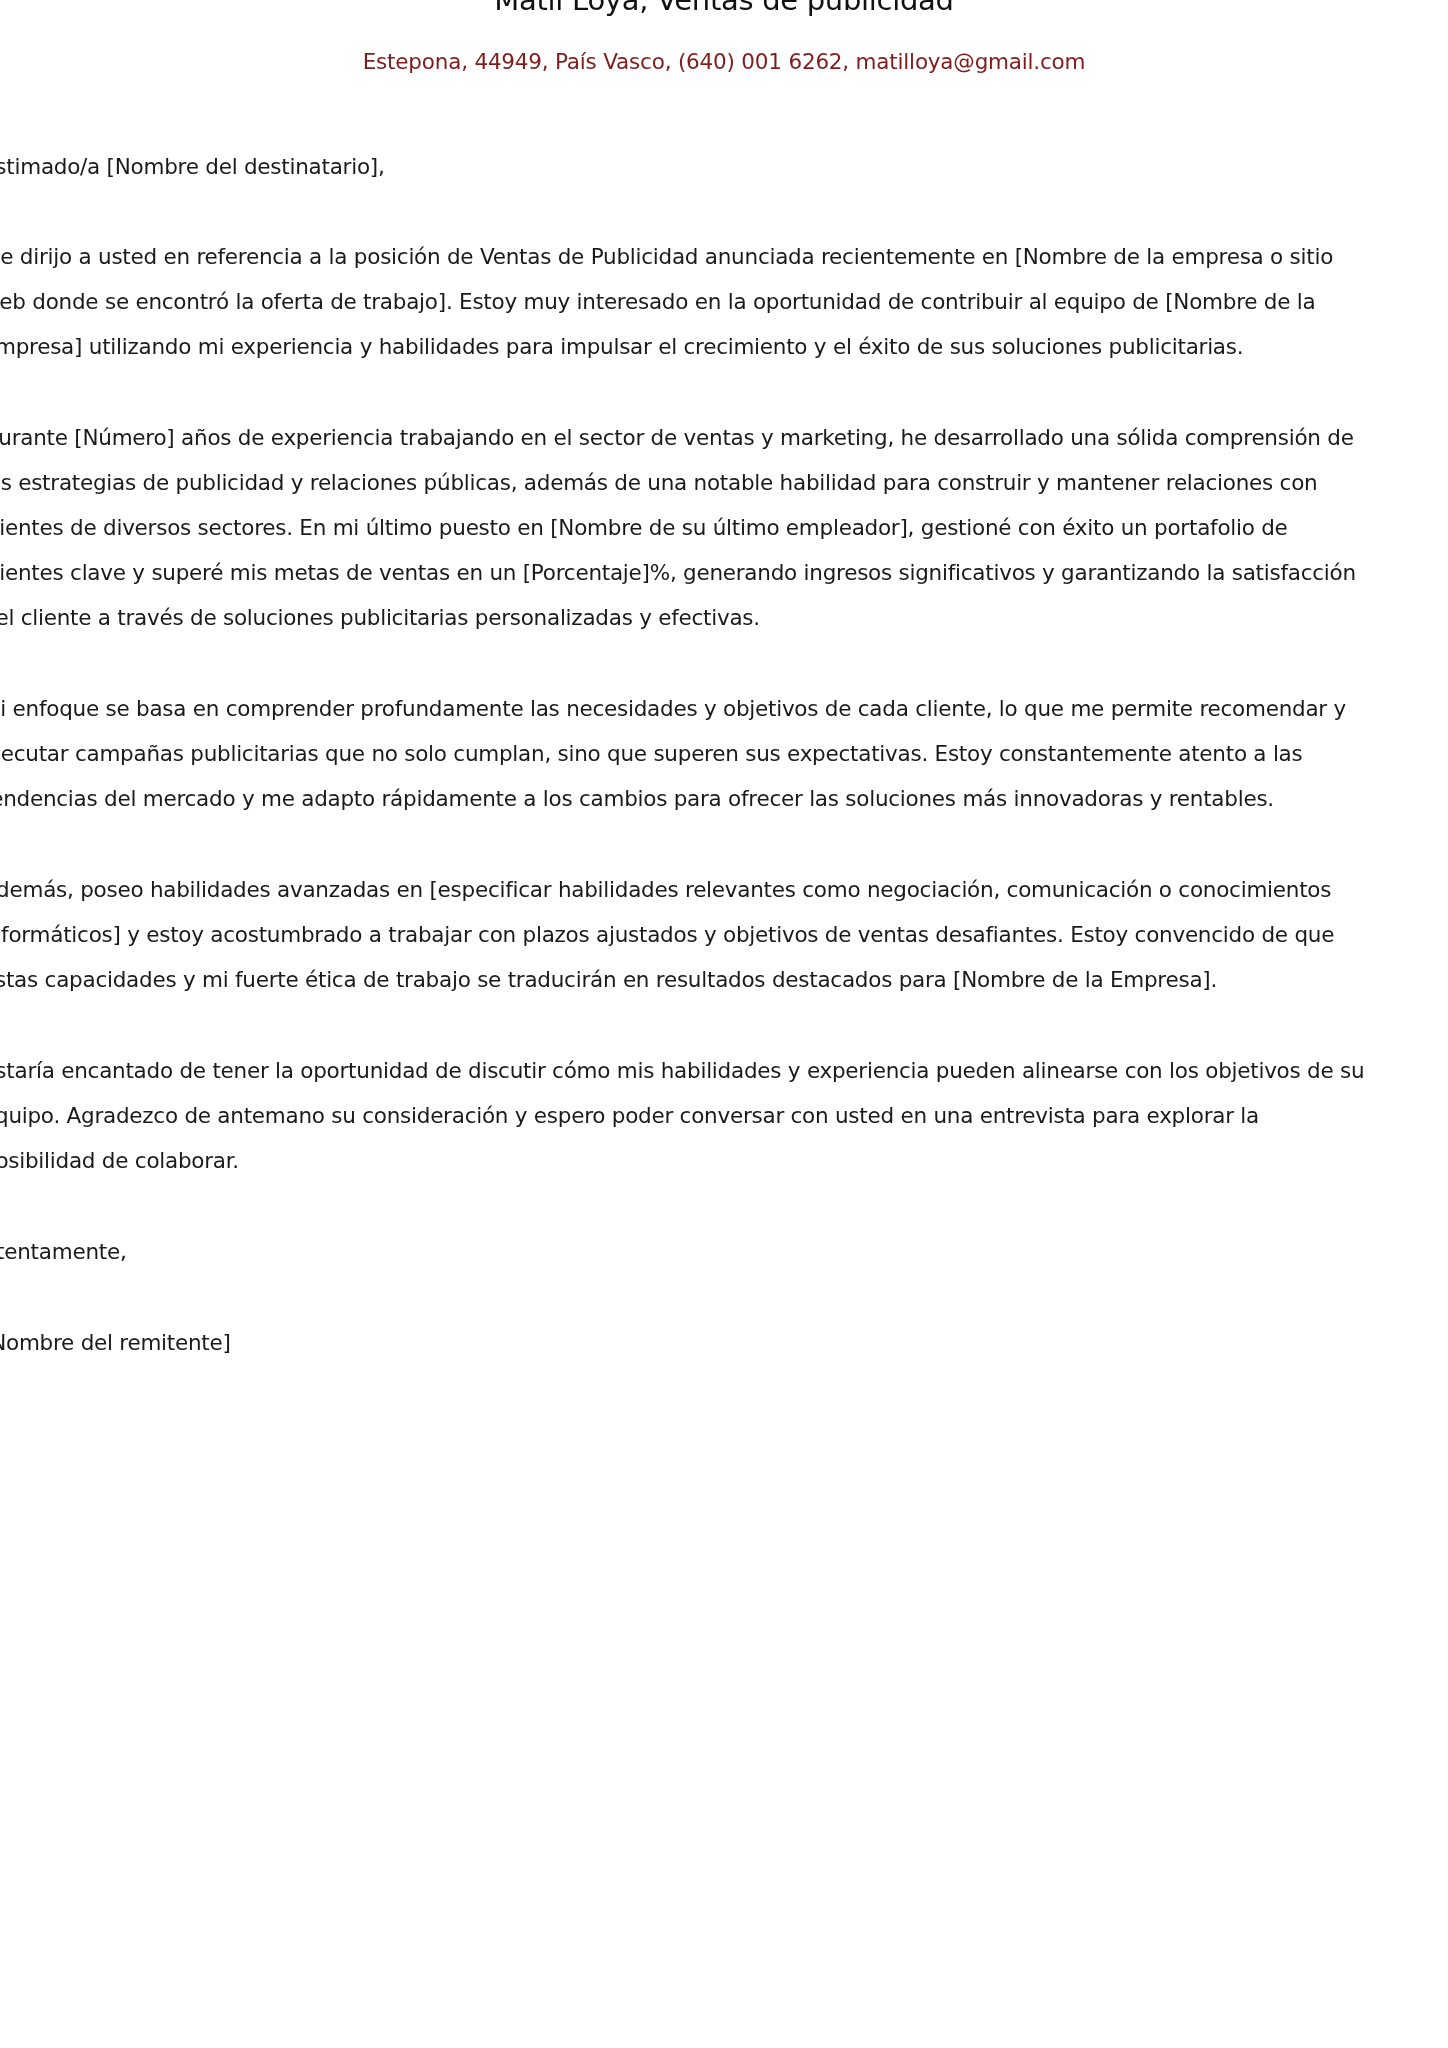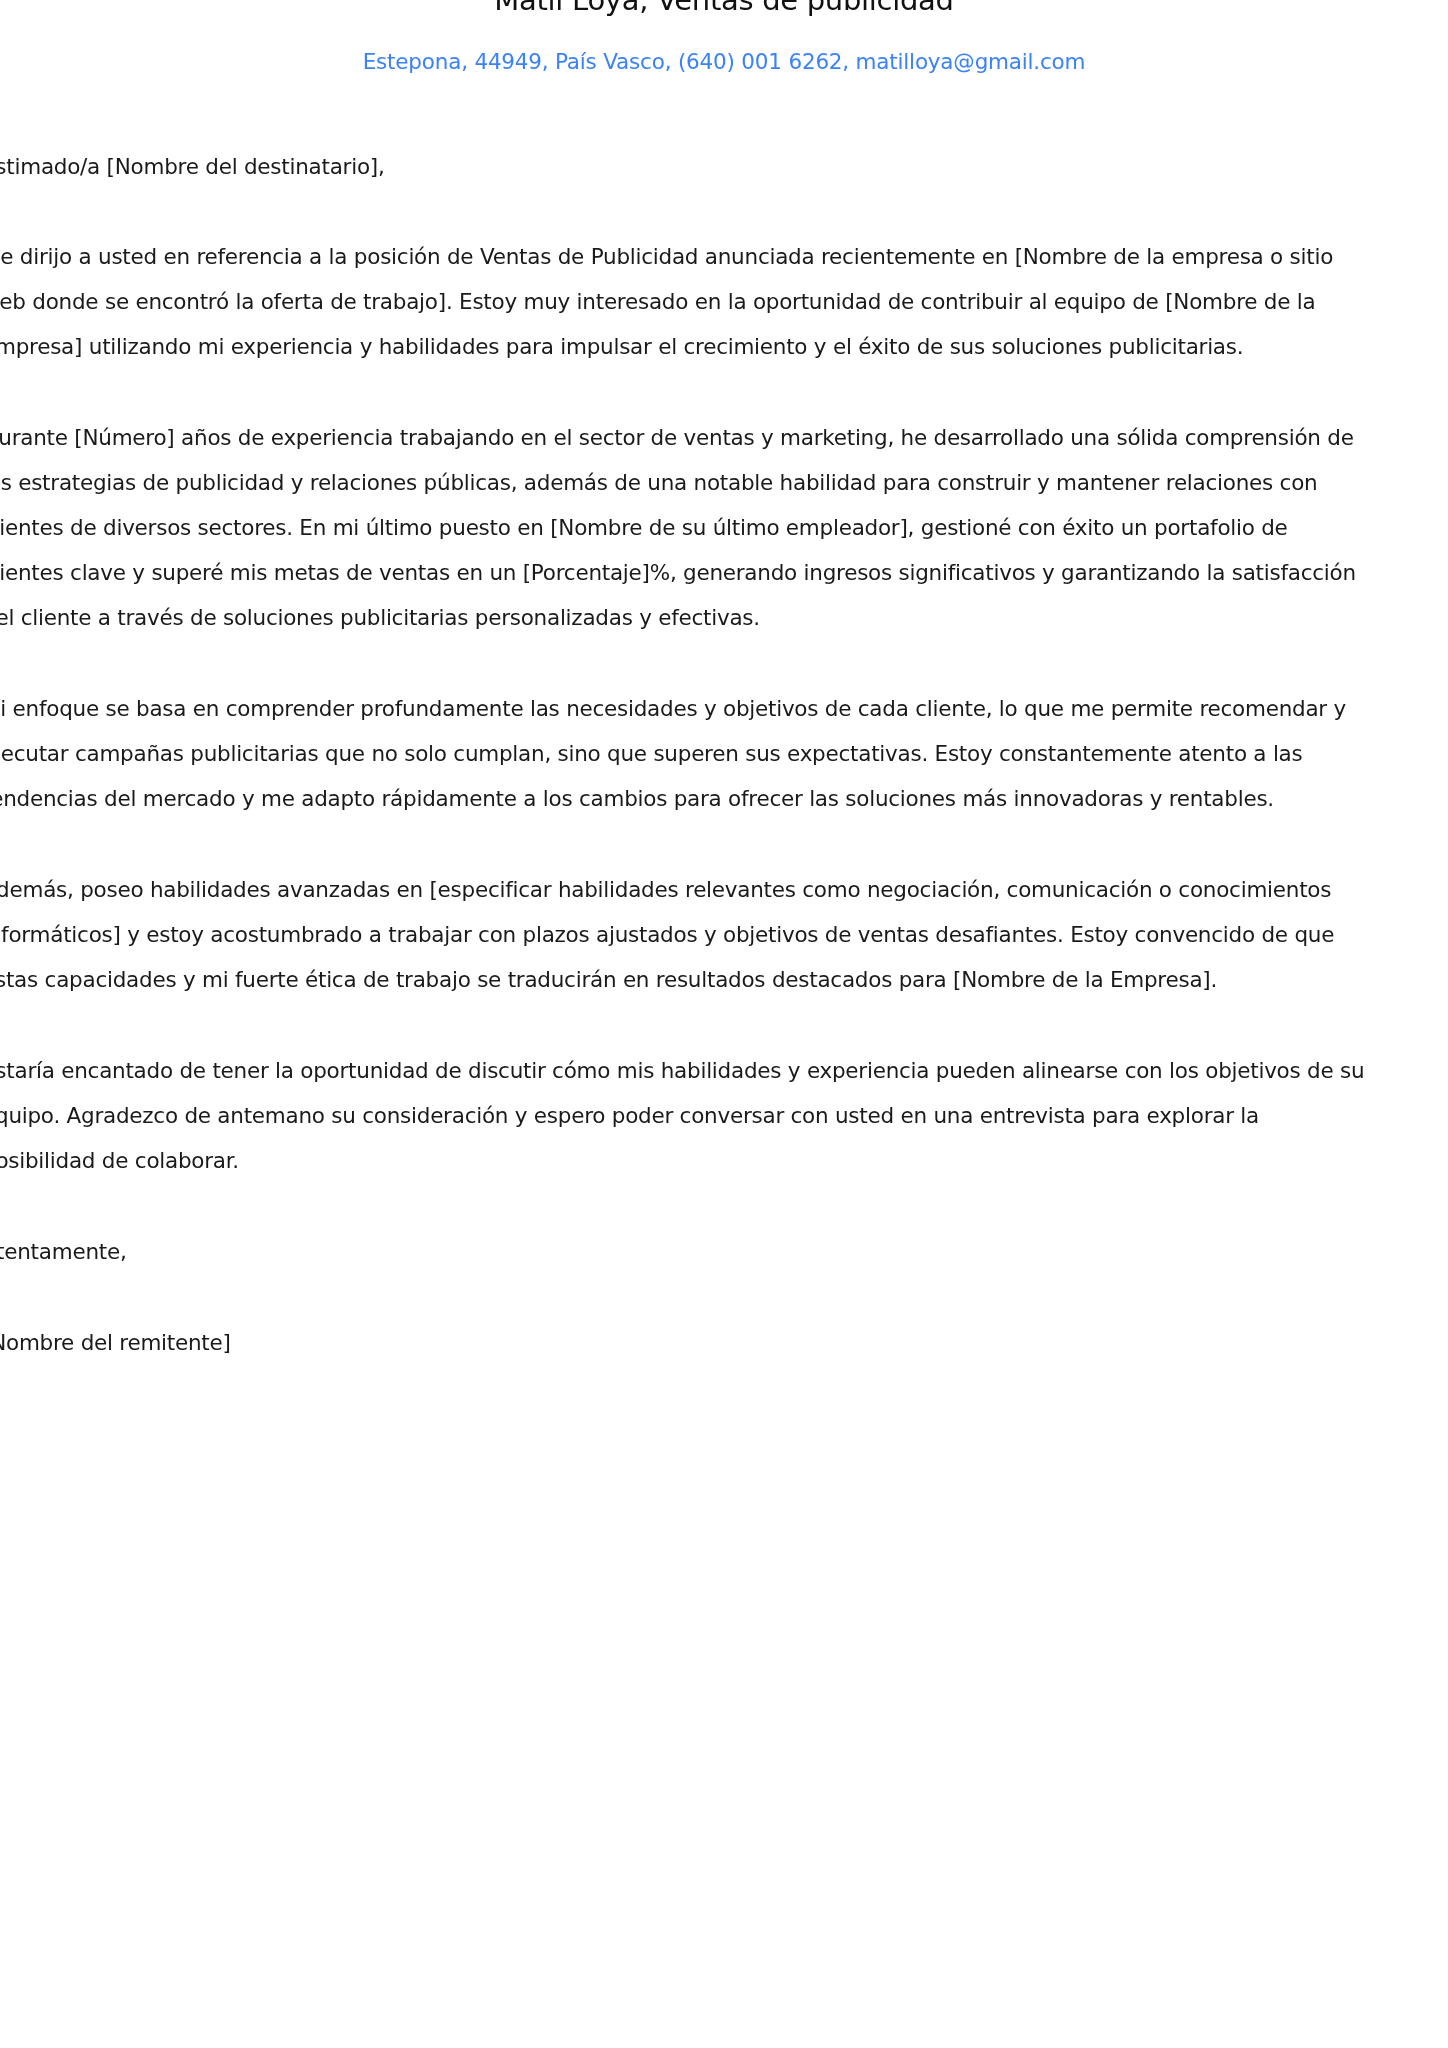--- a/index.html
+++ b/index.html
@@ -9,21 +9,21 @@
     font-family: "DejaVu Sans", "Liberation Sans", sans-serif;
   }
   .page { position: absolute; left: 0; top: 0; width: 1412px; height: 2048px; overflow: hidden; }
   .title {
     position: absolute; left: 0; width: 1448px; top: -18px;
     text-align: center; font-size: 29px; line-height: 36px; color: #111;
     white-space: nowrap; letter-spacing: -0.3px;
   }
   .contact {
     position: absolute; left: 0; width: 1448px; top: 47px;
-    text-align: center; font-size: 21.5px; line-height: 30px; color: #3b82f6;
+    text-align: center; font-size: 21.5px; line-height: 30px; color: #7f1d1d;
     white-space: nowrap; letter-spacing: -0.2px;
   }
   .body-block { position: absolute; left: -18px; top: 0; width: 1500px; }
   .line {
     position: absolute; left: 0; white-space: nowrap;
     font-size: 21.5px; line-height: 30px; color: #1a1a1a; letter-spacing: -0.25px;
   }
 </style>
 </head>
 <body>

